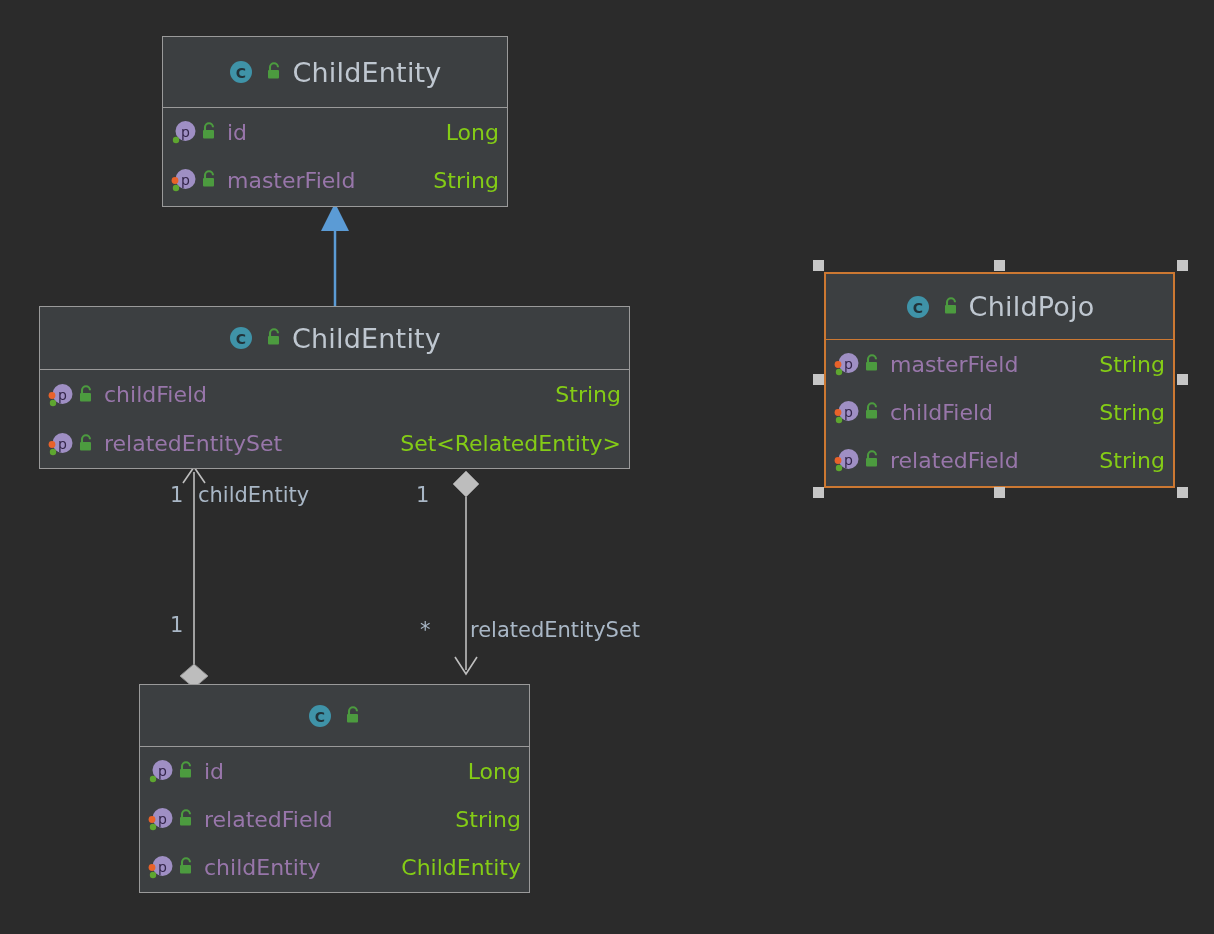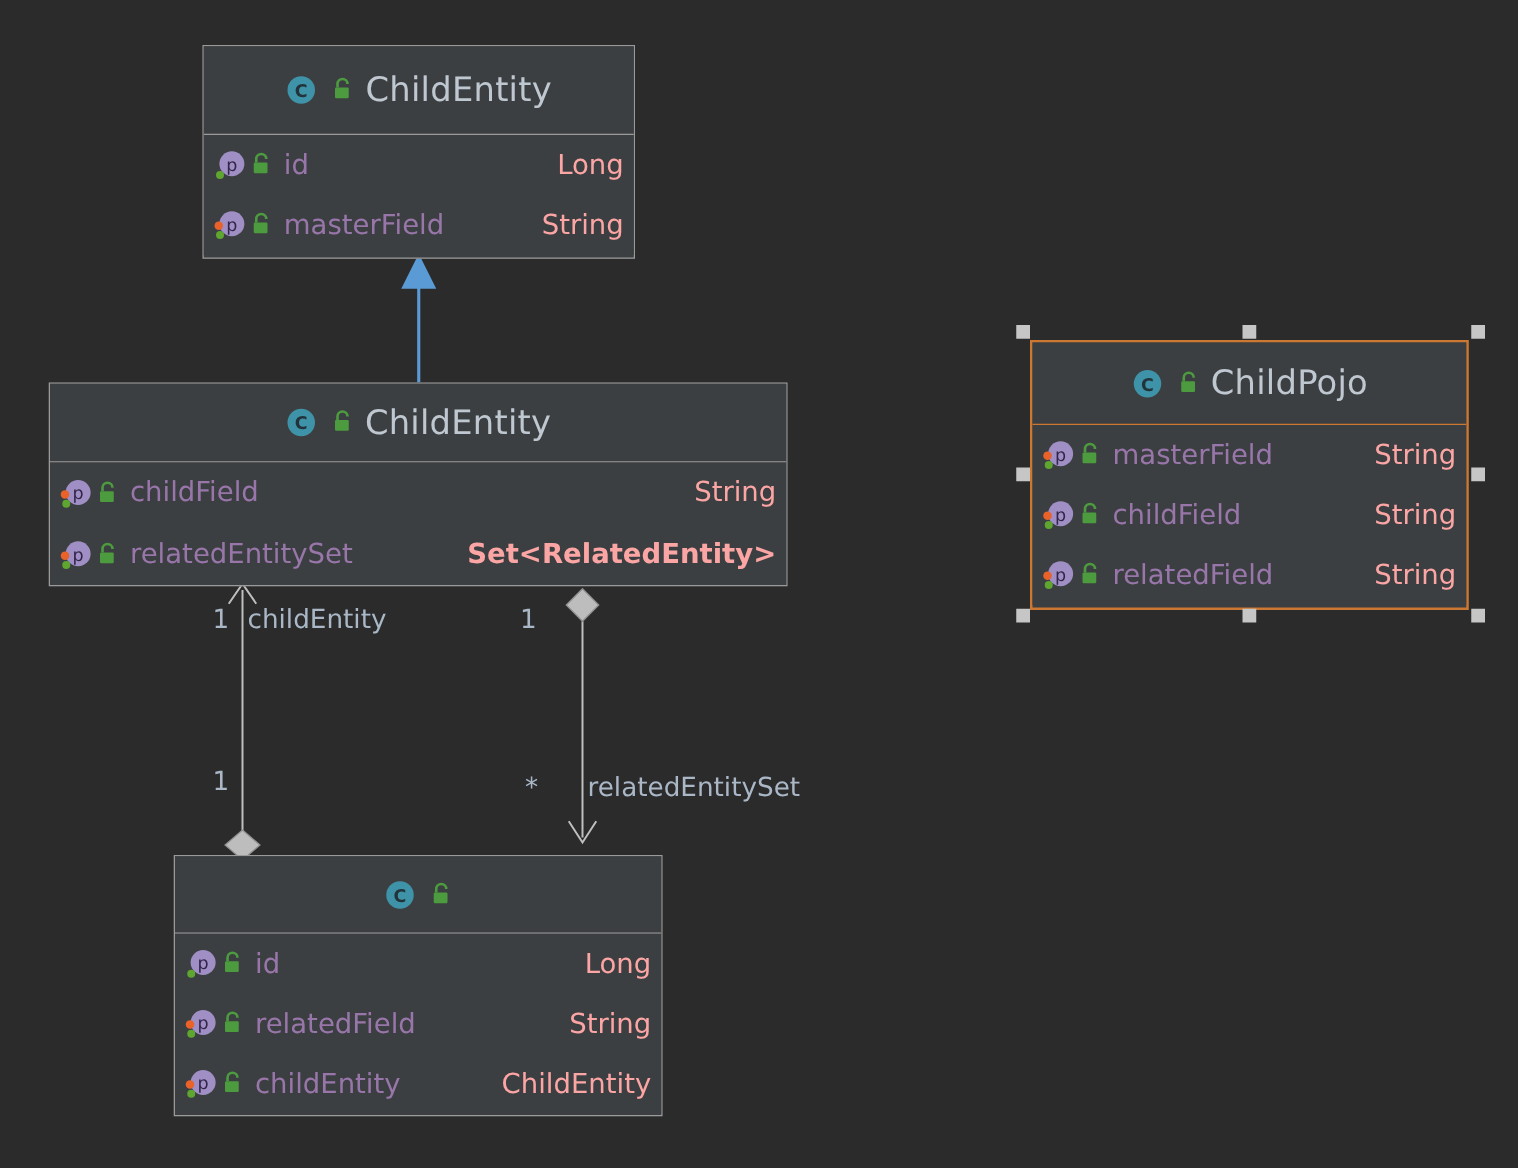--- a/index.html
+++ b/index.html
@@ -64,25 +64,25 @@
     padding: 0 8px 0 8px;
     white-space: nowrap;
   }
   .field-name {
     font-size: 22px;
     color: #9876aa;
     margin-left: 8px;
   }
   .field-type {
     font-size: 22px;
-    color: #fca5a5;
+    color: #84cc16;
     margin-left: auto;
     padding-left: 14px;
   }
-  .field-type.bold-generic { font-weight: bold; }
+  .field-type.bold-generic { font-weight: normal; }
 
   
   .icon-wrap {
     position: relative;
     display: inline-block;
     flex: 0 0 auto;
     line-height: 0;
   }
   .icon-class { width: 26px; height: 26px; }
   .icon-prop  { width: 26px; height: 26px; }

